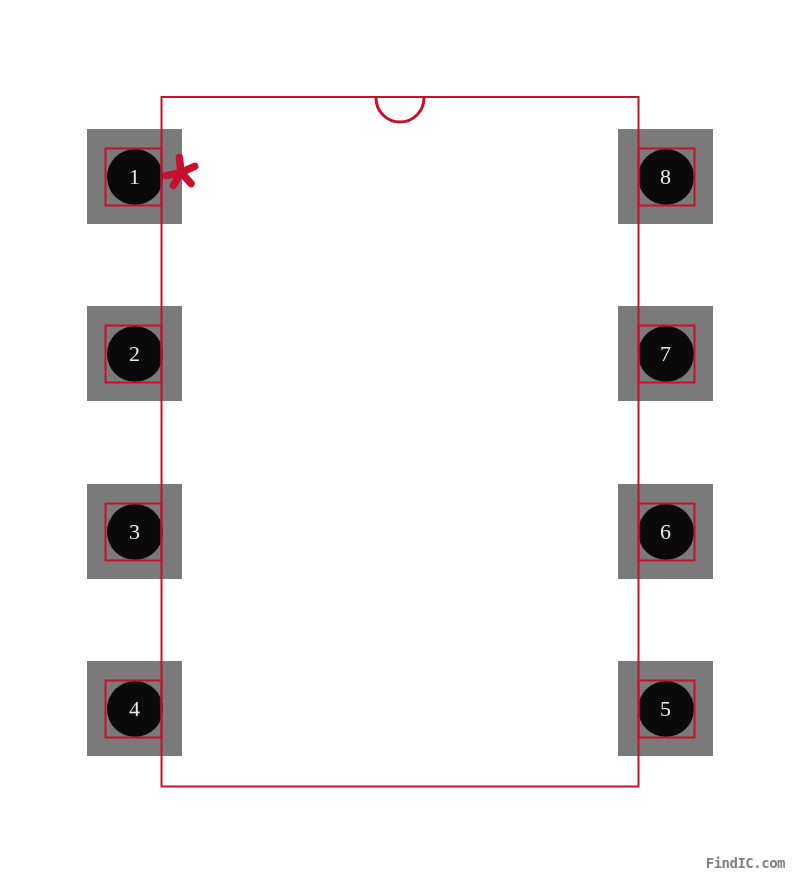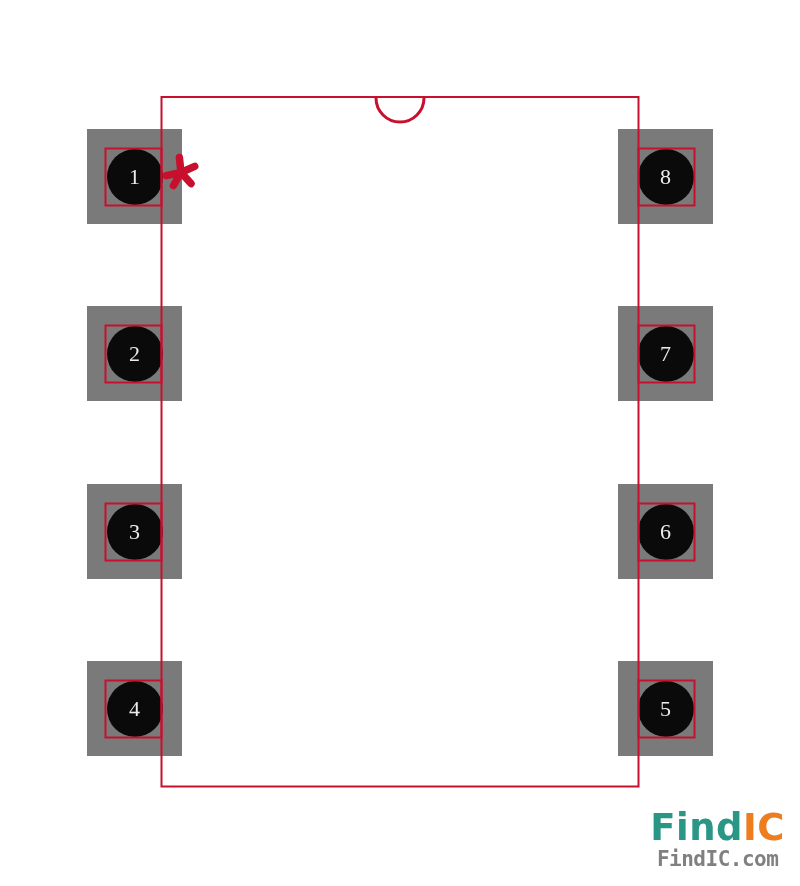--- a/index.html
+++ b/index.html
@@ -58,21 +58,21 @@
     font-family: "DejaVu Sans", sans-serif;
     font-weight: bold;
     font-size: 37px;
     letter-spacing: 0.5px;
     line-height: 1;
   }
   .logo-find { color: #2a9686; }
   .logo-ic { color: #ee7d20; }
   .logo-url {
     font-family: "DejaVu Sans Mono", monospace;
-    font-size: 21px;
+    font-size: 14px;
     font-weight: bold;
     letter-spacing: -0.5px;
     color: #808080;
     margin-top: 3px;
   }
 </style>
 </head>
 <body>
 
 <div class="canvas">
@@ -138,19 +138,16 @@
     <g stroke="#c8102e" stroke-width="7.5" stroke-linecap="round">
       <line x1="181" y1="172.5" x2="179.4" y2="157.6"></line>
       <line x1="181" y1="172.5" x2="194.7" y2="166.4"></line>
       <line x1="181" y1="172.5" x2="191.0" y2="183.6"></line>
       <line x1="181" y1="172.5" x2="173.5" y2="185.5"></line>
       <line x1="181" y1="172.5" x2="166.3" y2="175.6"></line>
     </g>
   </svg>
 
   <div class="logo">
-    <div class="logo-main">
-      <span class="logo-find">Find</span><span class="logo-ic">IC</span>
-    </div>
     <div class="logo-url">FindIC.com</div>
   </div>
 
 </div>
 
 </body></html>

